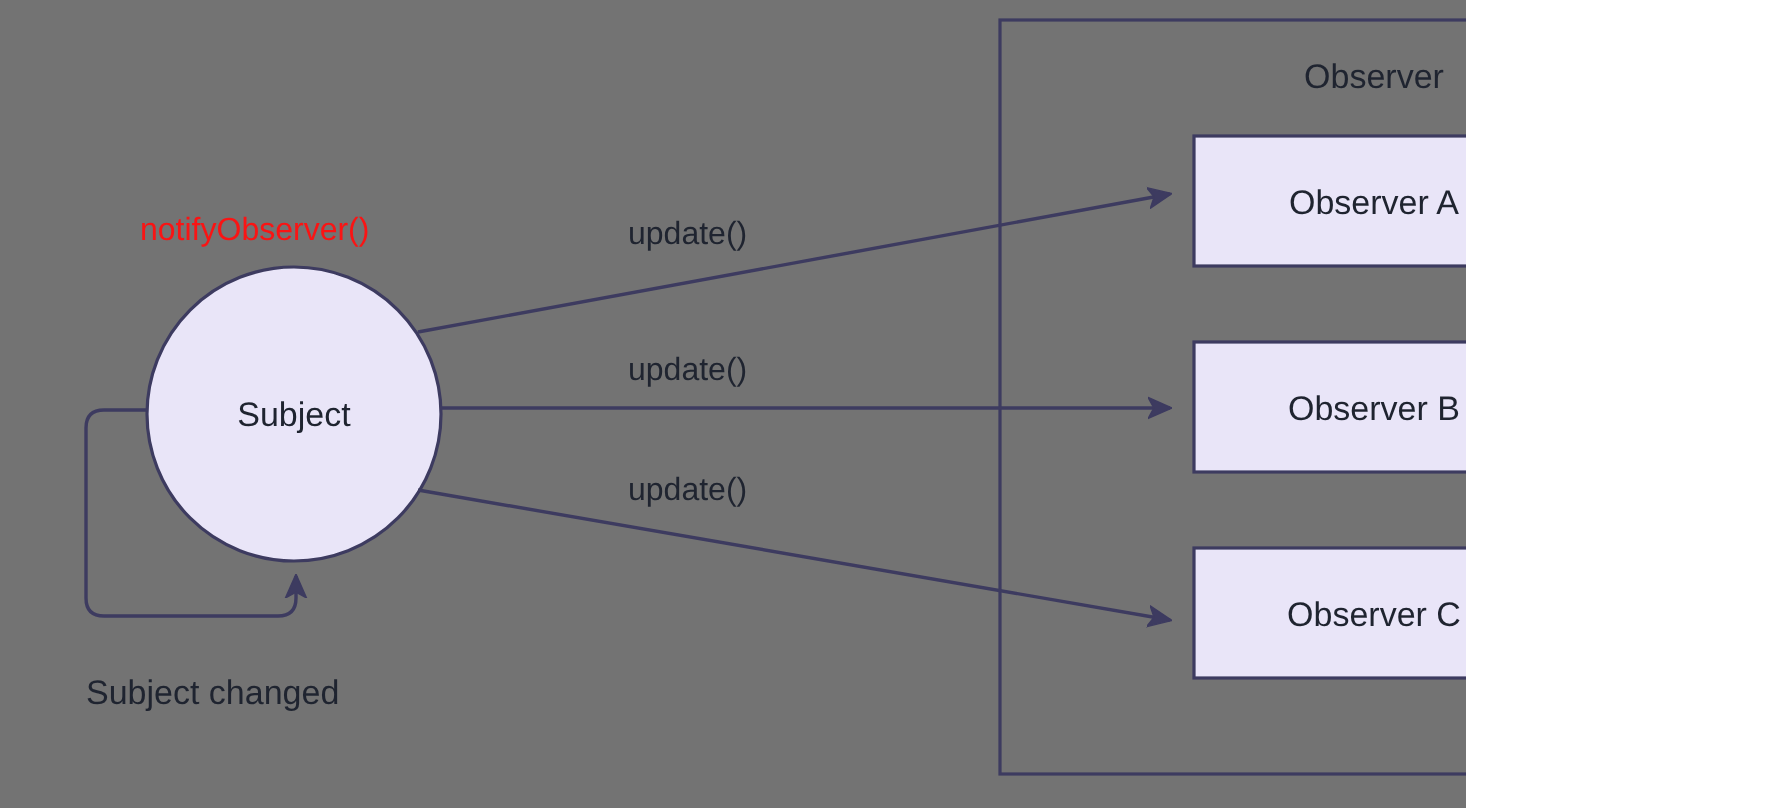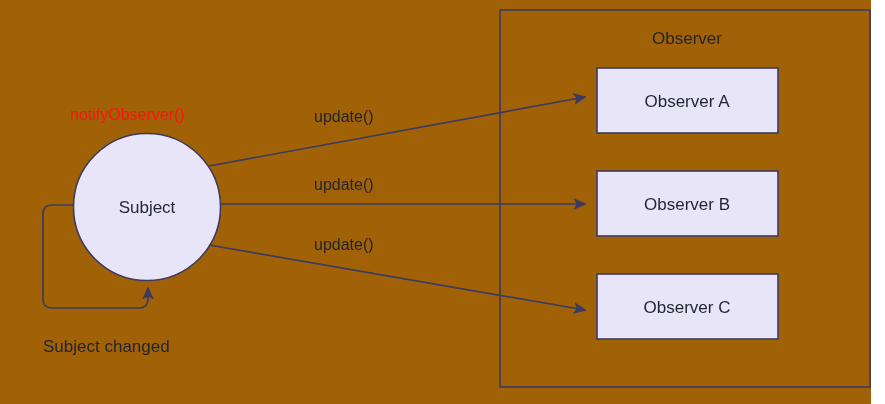--- a/index.html
+++ b/index.html
@@ -5,23 +5,23 @@
   html, body {
     margin: 0;
     padding: 0;
     background: #ffffff;
   }
   body {
     font-family: "Liberation Sans", "DejaVu Sans", sans-serif;
   }
   #diagram-root {
     position: relative;
-    width: 871px;
+    width: 733px;
     height: 404px;
-    background: #a16207;
+    background: #737373;
     overflow: hidden;
   }
   #diagram-svg {
     position: absolute;
     top: 0;
     left: 0;
     width: 885px;
     height: 404px;
   }
   .node-label {

